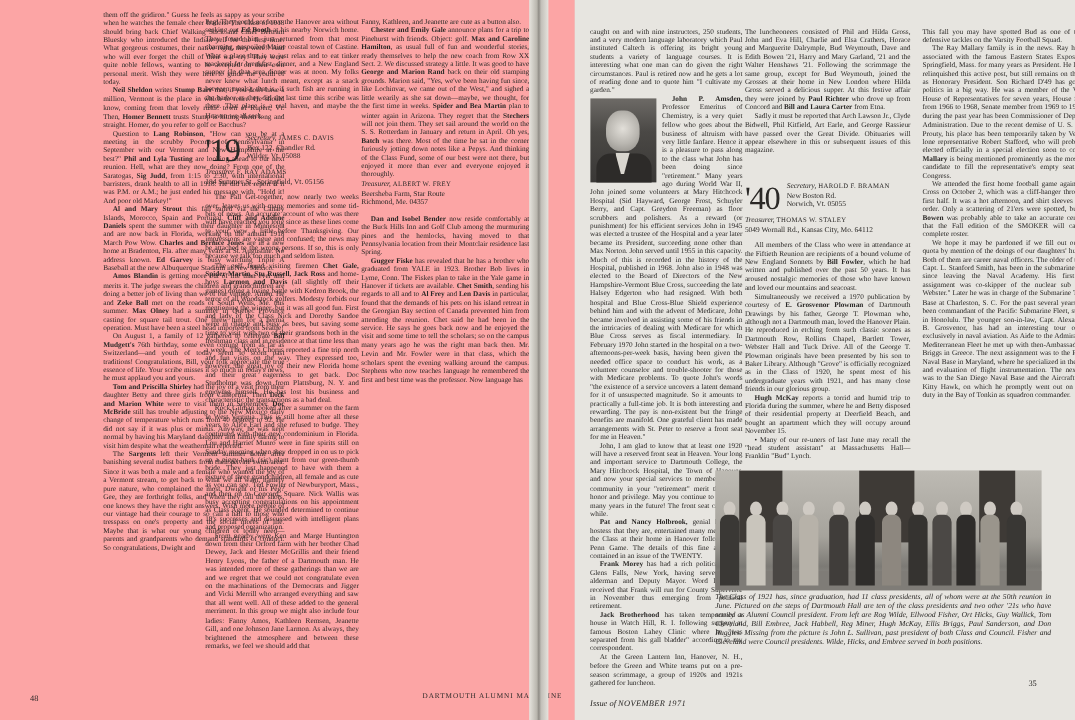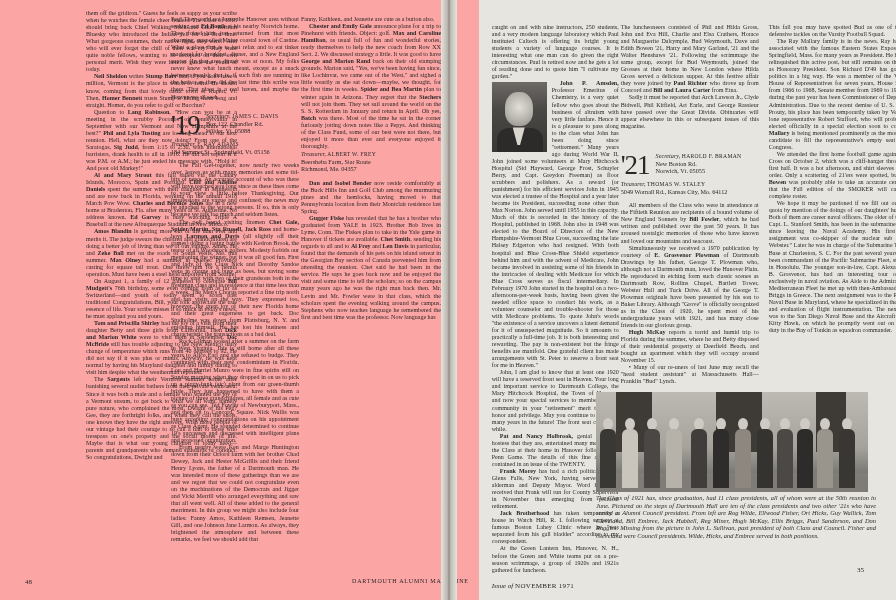--- a/index.html
+++ b/index.html
@@ -115,21 +115,21 @@
       <p><b>Frank Morey</b><span> has had a rich political life in Glens Falls, New York, having served as an alderman and Deputy Mayor. Word has been received that Frank will run for County Supervisor in November thus emerging from political retirement.</span></p>
       <p><b>Jack Brotherhood</b><span> has taken temporarily a house in Watch Hill, R. I. following surgery at famous Boston Lahey Clinic where he "was separated from his gall bladder" according to my correspondent.</span></p>
       <p><span>At the Green Lantern Inn, Hanover, N. H., before the Green and White teams put on a pre-season scrimmage, a group of 1920s and 1921s gathered for luncheon.</span></p>
     </div>
 
     <div class="col r2" style="left:142px;width:138px;">
       <p class="noind"><span>The luncheoneers consisted of Phil and Hilda Gross, John and Eva Hill, Charlie and Elsa Crathers, Horace and Marguerite Dalrymple, Bud Weymouth, Dave and Edith Bowen '21, Harry and Mary Garland, '21 and the Walter Henshaws '21. Following the scrimmage the same group, except for Bud Weymouth, joined the Grosses at their home in New London where Hilda Gross served a delicious supper. At this festive affair they were joined by </span><b>Paul Richter</b><span> who drove up from Concord and </span><b>Bill and Laura Carter</b><span> from Etna.</span></p>
       <p><span>Sadly it must be reported that Arch Lawson Jr., Clyde Bidwell, Phil Kitfield, Art Earle, and George Rassieur have passed over the Great Divide. Obituaries will appear elsewhere in this or subsequent issues of this magazine.</span></p>
 
       <div class="classhead" style="margin-top:22px;">
-        <div class="classnum">'21</div>
+        <div class="classnum">'40</div>
         <div class="addr">
           <i>Secretary,</i> <span class="sc">HAROLD F. BRAMAN</span><br>
           <span>New Boston Rd.</span><br>
           <span>Norwich, Vt. 05055</span>
         </div>
       </div>
       <div class="treas">
         <i>Treasurer,</i> <span class="sc">THOMAS W. STALEY</span><br>
         <span>5049 Wornall Rd., Kansas City, Mo. 64112</span>
       </div>
@@ -141,21 +141,21 @@
     </div>
 
     <div class="col r3" style="left:290px;width:146px;">
       <p class="noind"><span>This fall you may have spotted Bud as one of the fine defensive tackles on the Varsity Football Squad.</span></p>
       <p><span>The Ray Mallary family is in the news. Ray has been associated with the famous Eastern States Exposition in Springfield, Mass. for many years as President. He has now relinquished this active post, but still remains on the scene as Honorary President. Son Richard D'49 has gone into politics in a big way. He was a member of the Vermont House of Representatives for seven years, House Speaker from 1966 to 1968, Senate member from 1969 to 1971, and during the past year has been Commissioner of Department Administration. Due to the recent demise of U. S. Senator Prouty, his place has been temporarily taken by Vermont's lone representative Robert Stafford, who will probably be elected officially in a special election soon to come up. </span><b>Mallary</b><span> is being mentioned prominently as the most likely candidate to fill the representative's empty seat in the Congress.</span></p>
       <p><span>We attended the first home football game against Holy Cross on October 2, which was a cliff-hanger through the first half. It was a hot afternoon, and shirt sleeves were in order. Only a scattering of 21'ers were spotted, but </span><b>Dave Bowen</b><span> was probably able to take an accurate census, so that the Fall edition of the SMOKER will carry the complete roster.</span></p>
       <p><span>We hope it may be pardoned if we fill out our news quota by mention of the doings of our daughters' husbands. Both of them are career naval officers. The older of the two, Capt. L. Stanford Smith, has been in the submarine service since leaving the Naval Academy. His first major assignment was co-skipper of the nuclear sub "Daniel Webster." Later he was in charge of the Submarine Training Base at Charleston, S. C. For the past several years he has been commandant of the Pacific Submarine Fleet, stationed in Honolulu. The younger son-in-law, Capt. Alexander G. B. Grosvenor, has had an interesting tour of duty, exclusively in naval aviation. As Aide to the Admiral of the Mediterranean Fleet he met up with then-Ambassador Ellis Briggs in Greece. The next assignment was to the Patuxent Naval Base in Maryland, where he specialized in the testing and evaluation of flight instrumentation. The next move was to the San Diego Naval Base and the Aircraft Carrier Kitty Hawk, on which he promptly went out on combat duty in the Bay of Tonkin as squadron commander.</span></p>
     </div>
 
     <div class="folio" style="right:32px;top:566px;">35</div>
-    <div class="footer-issue"><i>Issue of</i> <span class="sc" style="font-size:7px;">NOVEMBER 1971</span></div>
+    <div class="footer-issue"><i>Issue of</i> <span class="sc" style="font-size:7px;font-style:italic;">NOVEMBER 1971</span></div>
   </div>
 
   <div class="gutter"></div>
 
   <div class="group-photo">
     <div class="door" style="left:20px;width:36px;"></div>
     <div class="door" style="left:120px;width:46px;"></div>
     <div class="door" style="left:220px;width:30px;"></div>
     <div style="position:absolute;left:0;right:0;bottom:0;height:16px;background:#7f7c77;"></div>
     <div class="person" style="left:4px;">

